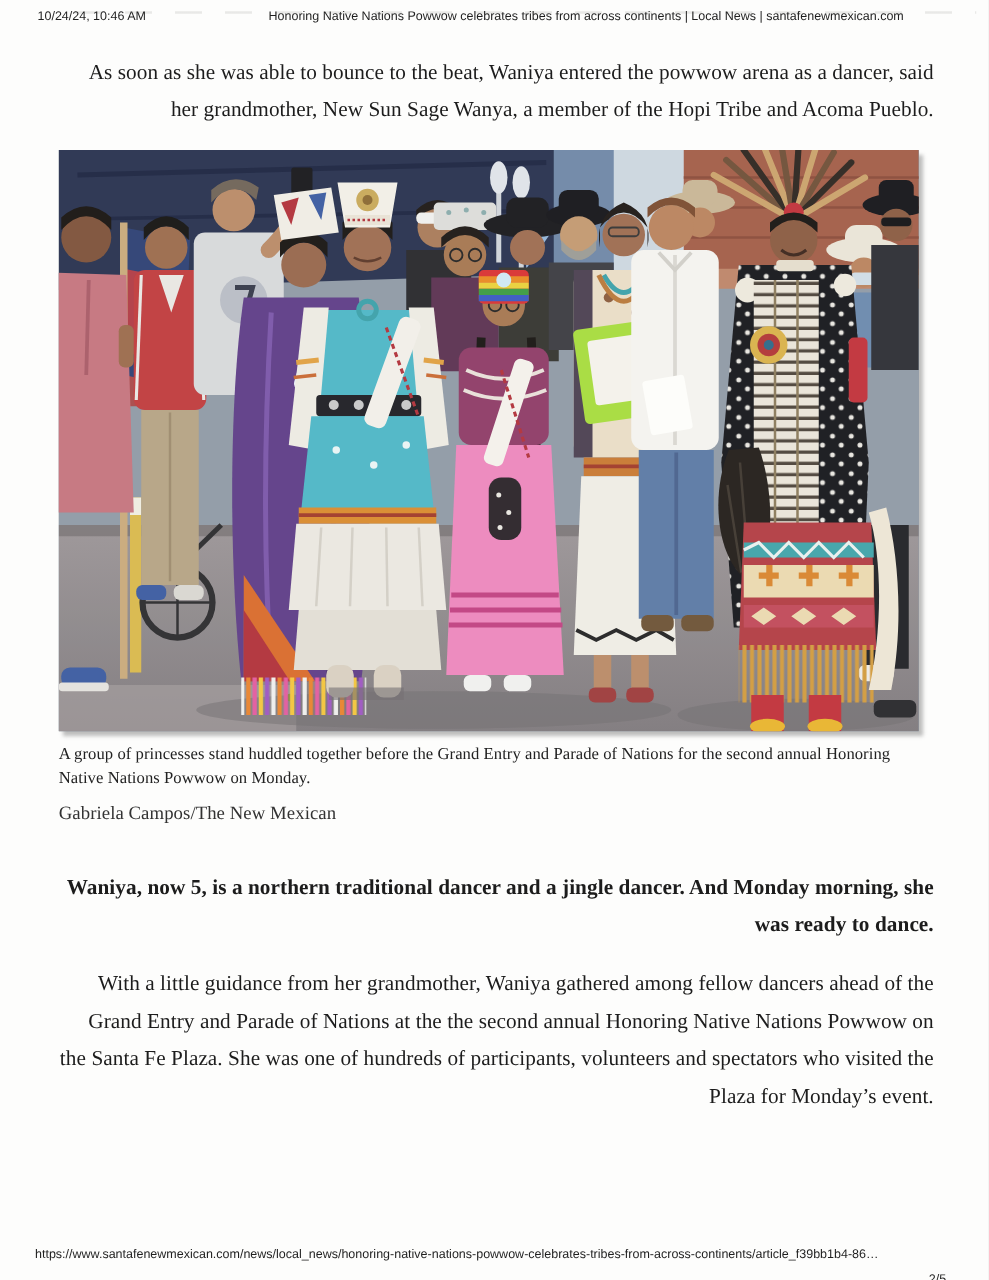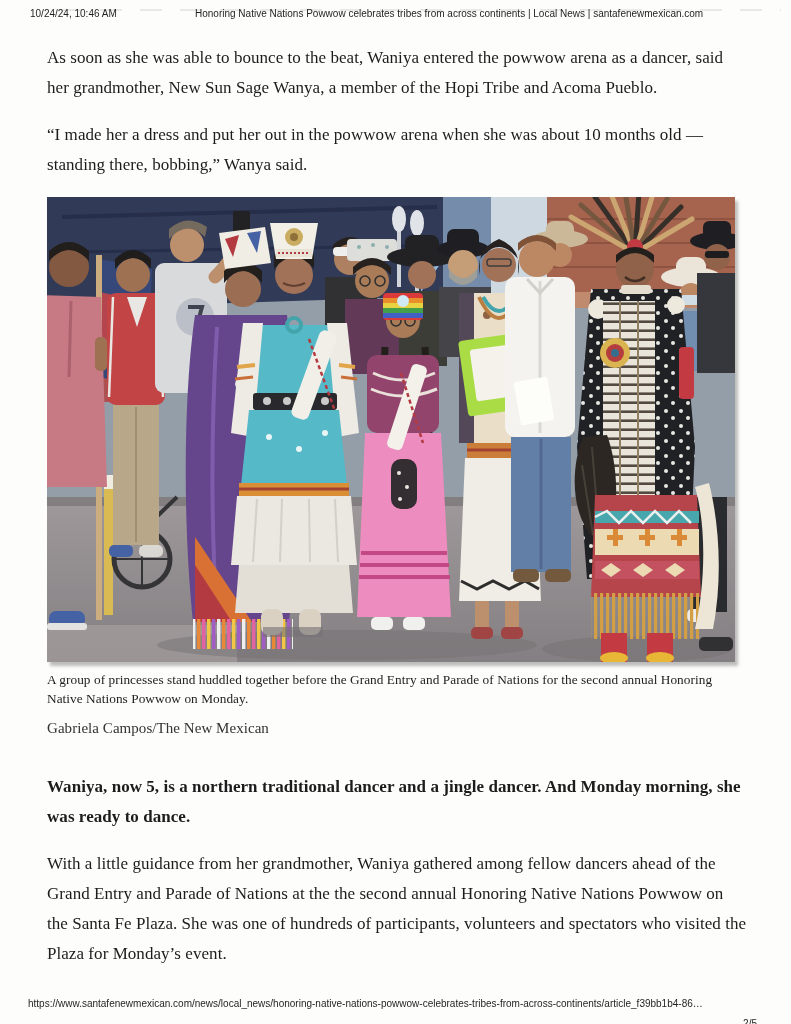--- a/index.html
+++ b/index.html
@@ -16,26 +16,26 @@
     position:absolute;top:9px;left:60px;right:10px;height:2px;
     background:repeating-linear-gradient(90deg,#d8d8d6 0 22px,transparent 22px 40px);
     opacity:.55;
   }
   .print-header{
     position:absolute;top:8px;left:30px;right:20px;height:14px;
     font-family:"Liberation Sans","DejaVu Sans",sans-serif;
     font-size:10px;color:#1f1f1f;
   }
   .header-date{position:absolute;left:0;top:0;white-space:nowrap;}
-  .header-title{position:absolute;left:165px;width:528px;text-align:left;white-space:nowrap;}
+  .header-title{position:absolute;left:165px;width:528px;text-align:right;white-space:nowrap;}
   .article{
     position:absolute;top:43px;left:47px;width:700px;
     font-size:17px;line-height:30px;letter-spacing:0.05px;
   }
-  .article p{margin:0 0 17px 0;}
+  .article p{margin:0 0 17px 0;text-align:right;}
   figure{margin:10px 0 0 0;padding:0;width:782px;}
   .photo-frame{
     width:688px;height:465px;display:block;
     box-shadow:3px 4px 3px rgba(110,110,110,.45);
     background:#8f99a5;
   }
   figcaption{margin-top:8px;width:680px;font-size:13.3px;line-height:19px;color:#222;}
   .photo-credit{margin-top:5px;font-size:15px;color:#333;}
   .after-figure{margin-top:29px !important;font-weight:bold;}
   .print-footer{
@@ -53,21 +53,20 @@
 
   <div class="scan-top-artifact"></div>
 
   <div class="print-header">
     <span class="header-date">10/24/24, 10:46 AM</span>
     <span class="header-title">Honoring Native Nations Powwow celebrates tribes from across continents | Local News | santafenewmexican.com</span>
   </div>
 
   <div class="article">
     <p>As soon as she was able to bounce to the beat, Waniya entered the powwow arena as a dancer, said her grandmother, New Sun Sage Wanya, a member of the Hopi Tribe and Acoma Pueblo.</p>
-    <p>“I made her a dress and put her out in the powwow arena when she was about 10 months old — standing there, bobbing,” Wanya said.</p>
 
     <figure>
 
       <svg class="photo-frame" viewBox="0 0 688 465" preserveAspectRatio="none" aria-hidden="true">
         <defs>
           <linearGradient id="pav" x1="0" y1="0" x2="0" y2="1">
             <stop offset="0" stop-color="#9a9496"></stop>
               <stop offset="1" stop-color="#7e797c"></stop>
           </linearGradient>
           <pattern id="pd" width="15" height="15" patternUnits="userSpaceOnUse">

